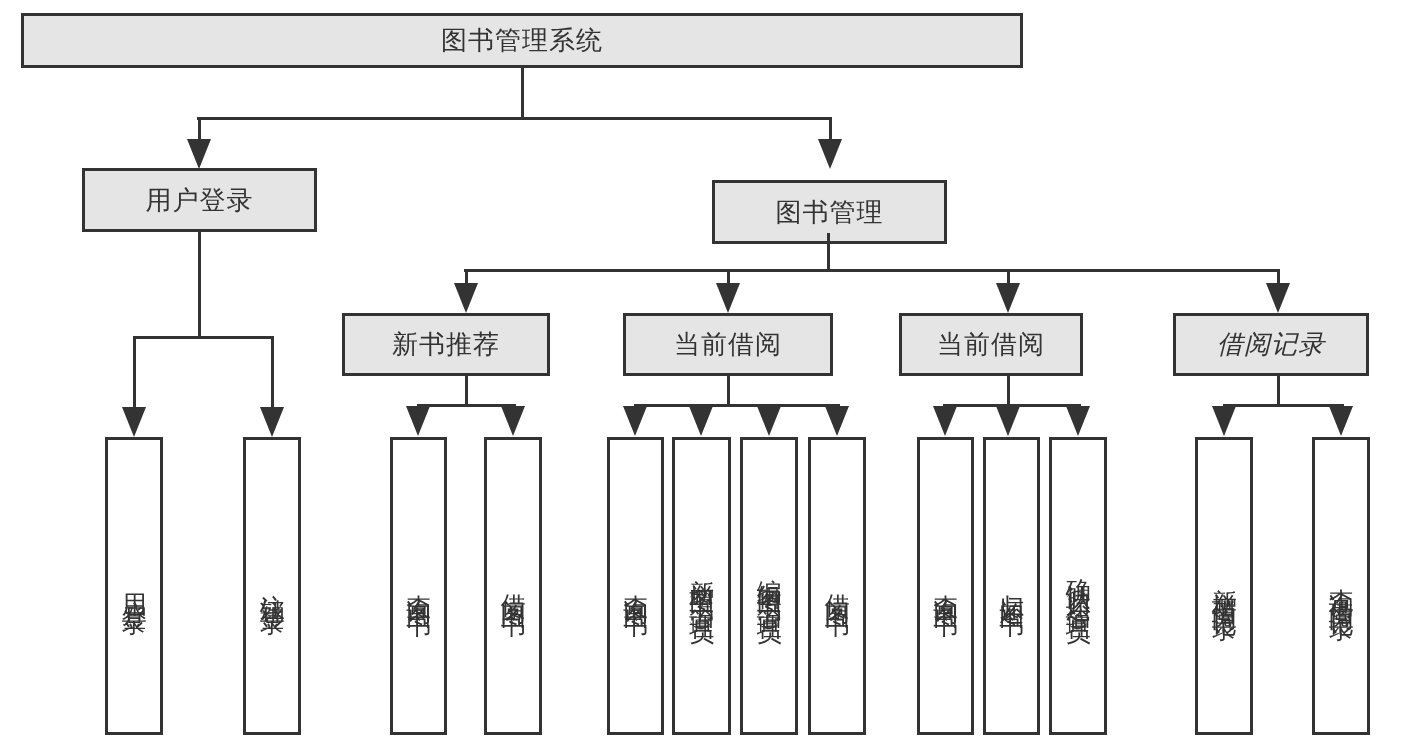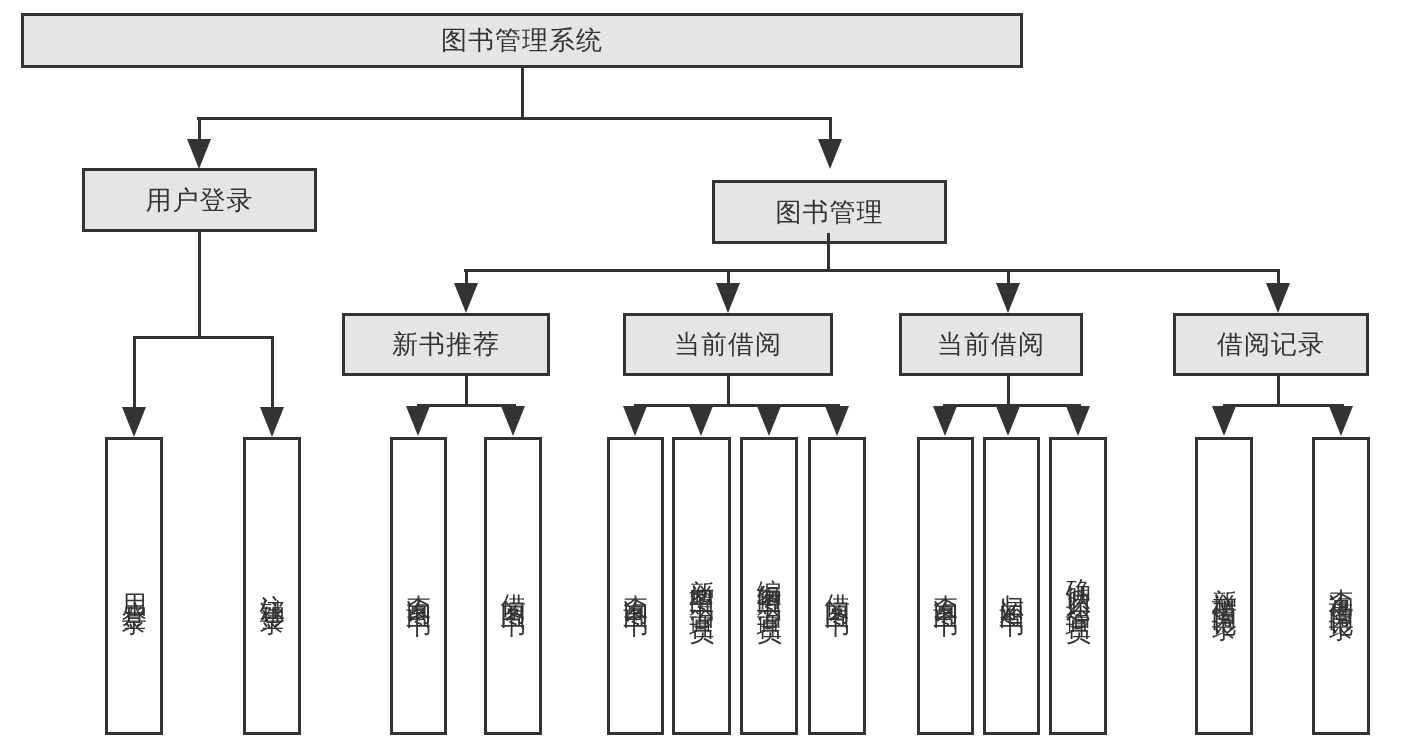--- a/index.html
+++ b/index.html
@@ -91,21 +91,21 @@
   <div class="vline" style="left:727px;top:270px;height:16px;"></div>
   <div class="arrow" style="left:716px;top:283px;"></div>
   <div class="vline" style="left:1007px;top:270px;height:16px;"></div>
   <div class="arrow" style="left:996px;top:283px;"></div>
   <div class="vline" style="left:1277px;top:270px;height:16px;"></div>
   <div class="arrow" style="left:1266px;top:283px;"></div>
 
   <div class="box" style="left:342px;top:313px;width:208px;height:63px;">新书推荐</div>
   <div class="box" style="left:623px;top:313px;width:210px;height:63px;">当前借阅</div>
   <div class="box" style="left:899px;top:313px;width:184px;height:63px;">当前借阅</div>
-  <div class="box" style="left:1173px;top:313px;width:196px;height:63px;">借阅记录</div>
+  <div class="box" style="left:1173px;top:313px;width:196px;height:63px;font-style:italic;">借阅记录</div>
 
   <div class="vline" style="left:465px;top:376px;height:31px;"></div>
   <div class="hline" style="left:417px;top:404px;width:99px;"></div>
   <div class="arrow" style="left:406px;top:406px;"></div>
   <div class="arrow" style="left:501px;top:406px;"></div>
 
   <div class="vline" style="left:727px;top:376px;height:31px;"></div>
   <div class="hline" style="left:634px;top:404px;width:206px;"></div>
   <div class="arrow" style="left:623px;top:406px;"></div>
   <div class="arrow" style="left:689px;top:406px;"></div>

